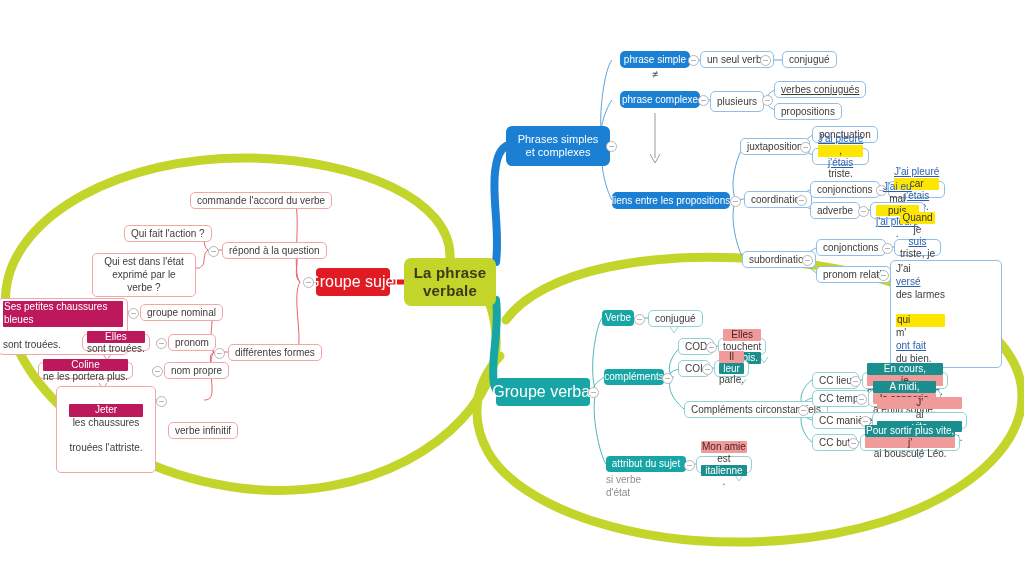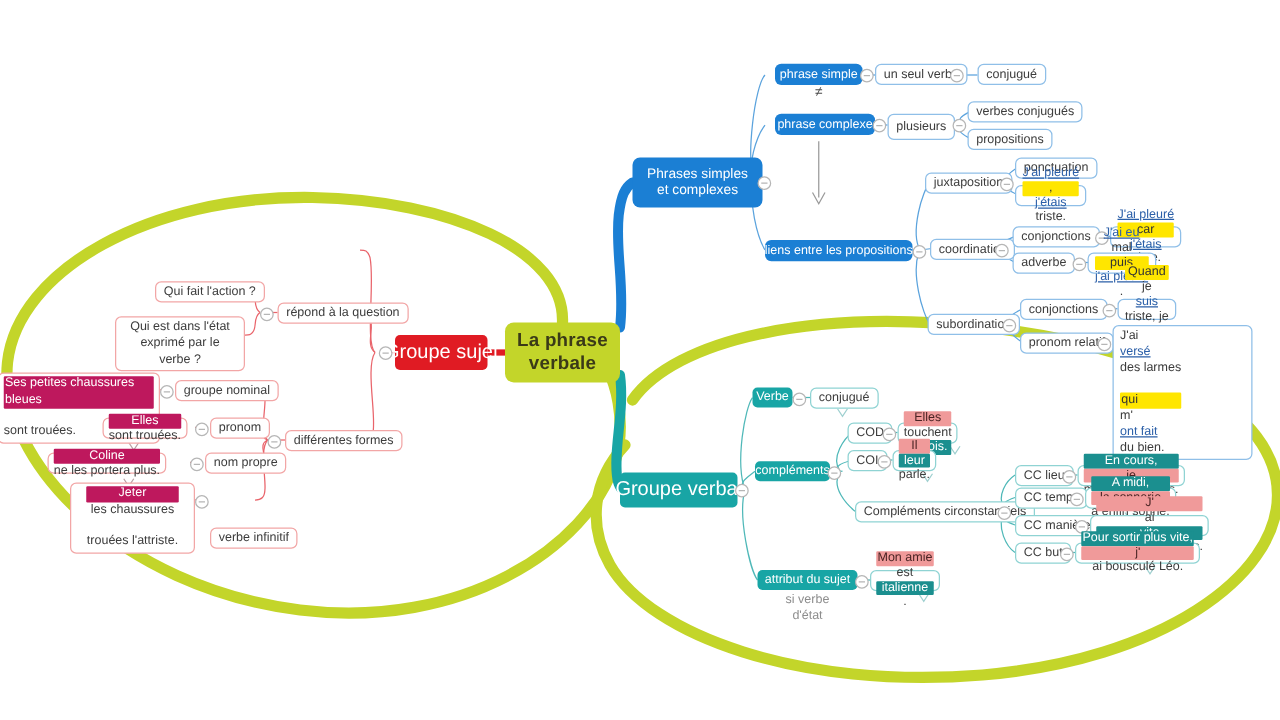--- a/index.html
+++ b/index.html
@@ -83,21 +83,21 @@
   .knob::after{
     content:"";position:absolute;left:1.5px;top:3.5px;
     width:5px;height:1px;background:#b6b6b6;
   }
 
   
   .note{
     position:absolute;
     font-size:10px;
     color:#8d8d8d;
-    text-align:center;
+    text-align:left;
     line-height:1.25;
     white-space:pre-line;
   }
   .neq{
     position:absolute;
     font-size:11px;
     color:#4a4a4a;
   }
 </style>
 </head>
@@ -238,20 +238,23 @@
   <div class="node root" style="left:404px;top:258px;width:92px;height:48px;flex-direction:column;">
     <span>La phrase</span>
     <span>verbale</span>
   </div>
 
   <div class="node pill red" style="left:316px;top:268px;width:74px;height:28px;">
     <span>Groupe sujet</span>
   </div>
   <div class="knob" style="left:303px;top:277px;"></div>
 
+  <div class="node box red" style="left:190px;top:192px;height:17px;">
+    <span>commande l'accord du verbe</span>
+  </div>
 
   <div class="node box red" style="left:222px;top:242px;height:17px;">
     <span>répond à la question</span>
   </div>
   <div class="knob" style="left:208px;top:246px;"></div>
 
   <div class="node box red" style="left:124px;top:225px;height:17px;">
     <span>Qui fait l'action ?</span>
   </div>
 
@@ -299,21 +302,21 @@
     </span>
   </div>
 
   <div class="node box red" style="left:38px;top:362px;height:17px;padding:2px 4px;">
     <span>
       <span class="hl hl-red">Coline</span>
         <span> ne les portera plus.</span>
     </span>
   </div>
 
-  <div class="node box red wrap" style="left:56px;top:386px;width:100px;flex-direction:column;padding:2px 4px;">
+  <div class="node box red wrap" style="left:56px;top:386px;width:100px;flex-direction:column;padding:17px 4px;">
     <span style="white-space:normal;text-align:center;">
       <span class="hl hl-red">Jeter</span><span> les chaussures</span><br>
       <span>trouées l'attriste.</span>
     </span>
   </div>
 
   <div class="node pill blue" style="left:506px;top:126px;width:104px;height:40px;flex-direction:column;font-size:11px;">
     <span>Phrases simples</span>
     <span>et complexes</span>
   </div>
@@ -338,21 +341,21 @@
   <div class="node pill blue-sm" style="left:620px;top:91px;width:80px;height:17px;">
     <span>phrase complexe</span>
   </div>
   <div class="knob" style="left:698px;top:95px;"></div>
 
   <div class="node box blue" style="left:710px;top:91px;height:21px;">
     <span>plusieurs</span>
   </div>
   <div class="knob" style="left:762px;top:95px;"></div>
 
-  <div class="node box blue" style="left:774px;top:81px;height:17px;">
+  <div class="node box blue" style="left:774px;top:81px;height:17px;text-decoration:underline;">
     <span>verbes conjugués</span>
   </div>
 
   <div class="node box blue" style="left:774px;top:103px;height:17px;">
     <span>propositions</span>
   </div>
 
   <div class="node pill blue-sm" style="left:612px;top:192px;width:118px;height:17px;">
     <span>liens entre les propositions</span>
   </div>

